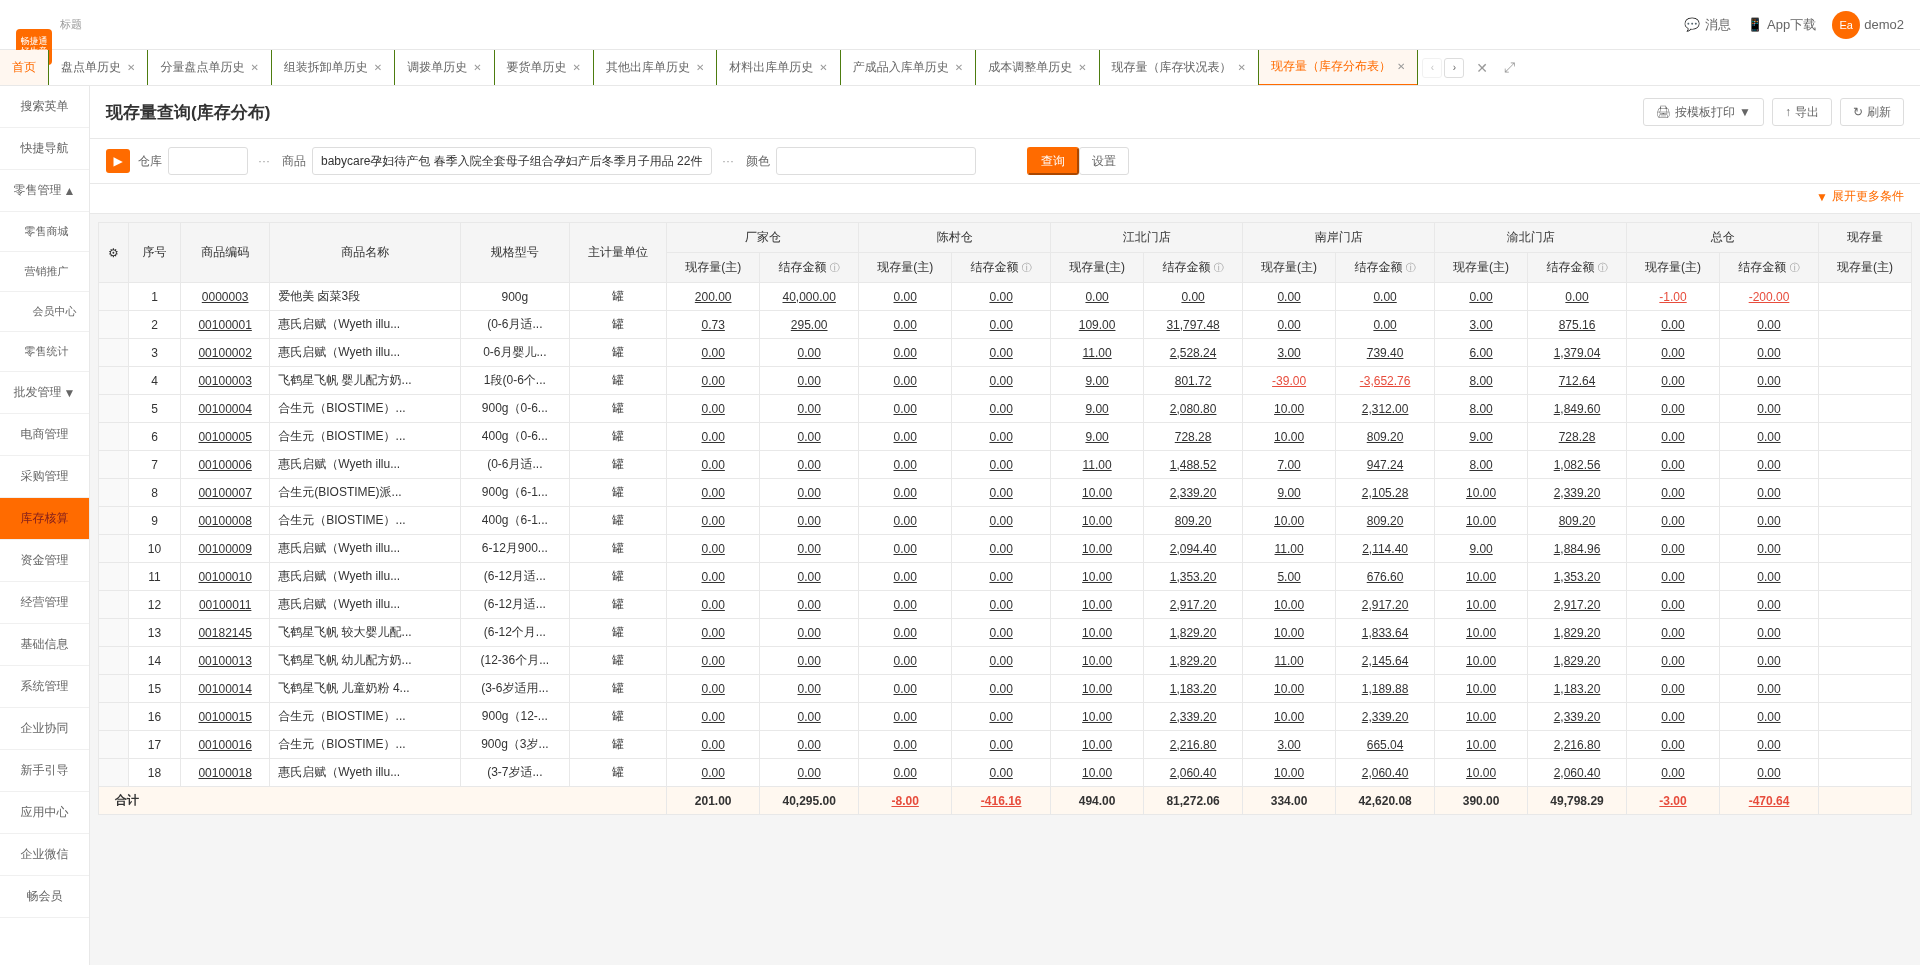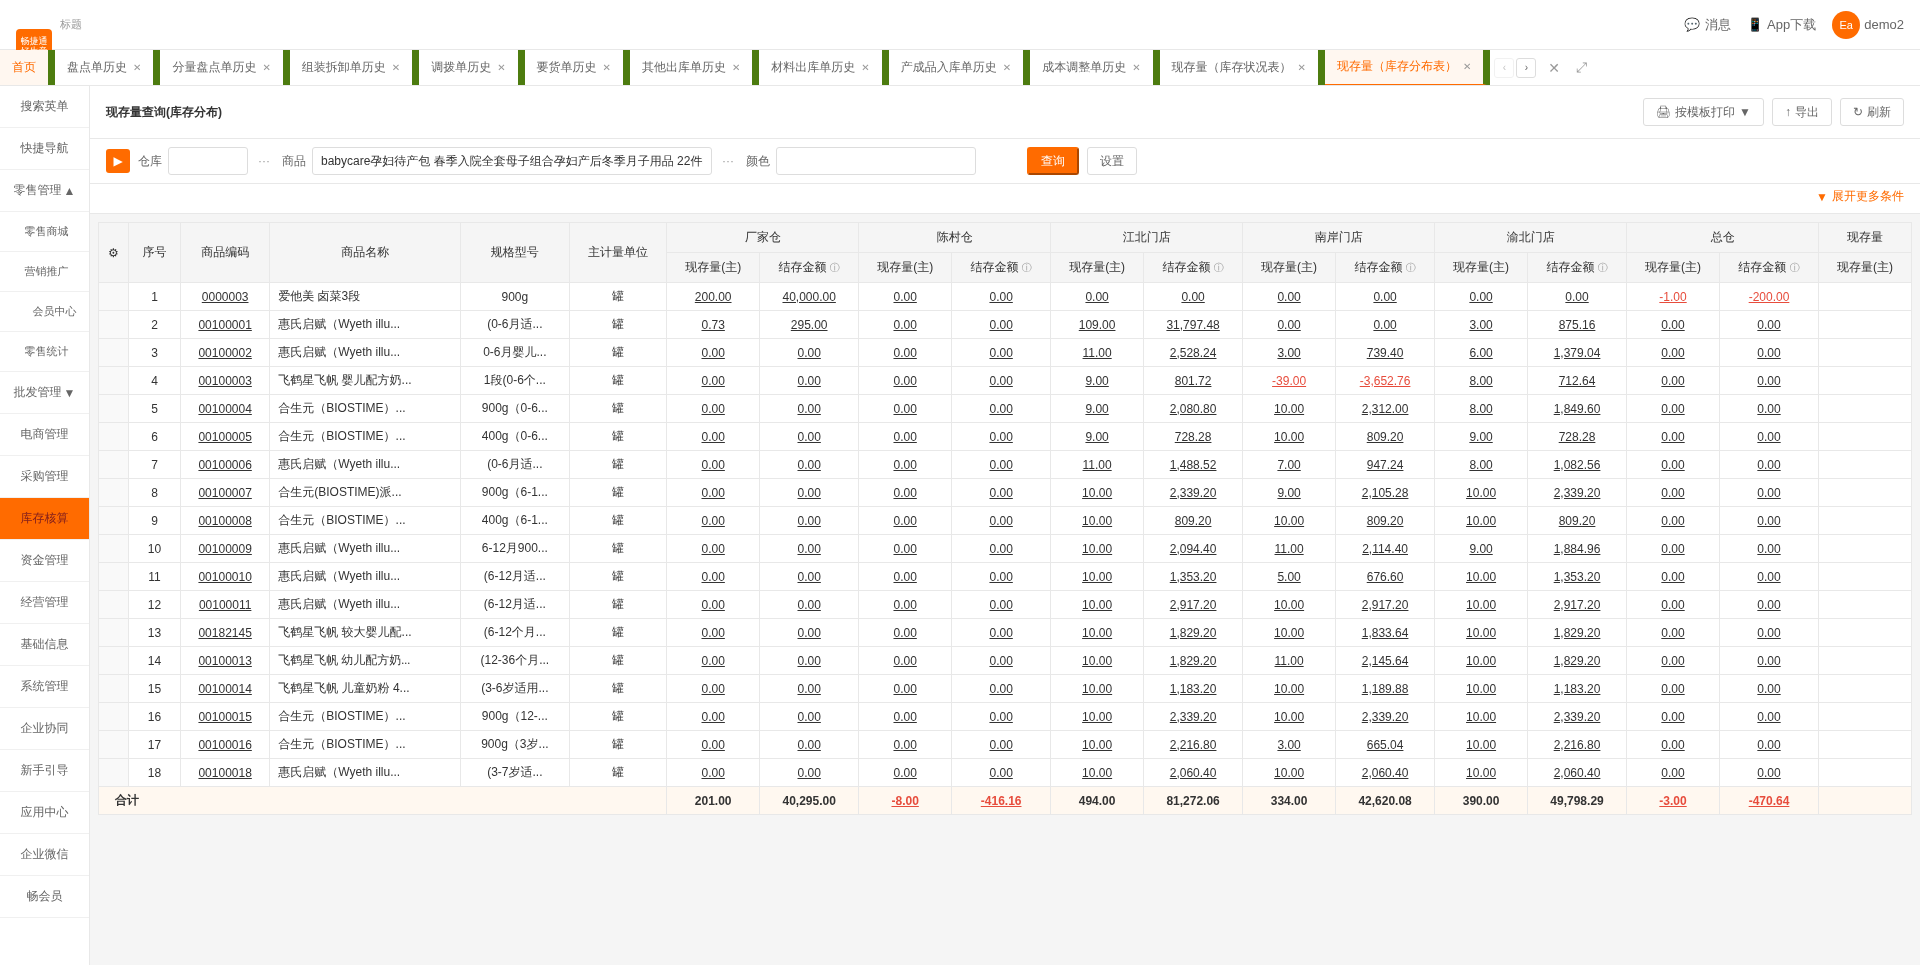--- a/index.html
+++ b/index.html
@@ -8,21 +8,21 @@
     
     .top-bar { height: 50px; background: #fff; display: flex; align-items: center; padding: 0 16px; border-bottom: 1px solid #e8e8e8; justify-content: space-between; }
     .logo-area { display: flex; align-items: center; gap: 8px; }
     .logo-icon { width: 36px; height: 36px; background: #ff6b00; border-radius: 4px; display: flex; align-items: center; justify-content: center; color: white; font-size: 10px; margin-top: 44px; }
     .top-right { display: flex; align-items: center; gap: 16px; color: #666; font-size: 13px; }
     .top-right-item { display: flex; align-items: center; gap: 4px; cursor: pointer; }
     .avatar { width: 28px; height: 28px; border-radius: 50%; background: #ff6b00; display: flex; align-items: center; justify-content: center; color: white; font-size: 11px; }
 
     
     .nav-tabs { height: 36px; background: #fff; display: flex; align-items: center; border-bottom: 1px solid #e8e8e8; overflow: hidden; }
-    .nav-tab { height: 36px; padding: 0 12px; display: flex; align-items: center; gap: 6px; white-space: nowrap; cursor: pointer; font-size: 12px; color: #666; border-right: 7px solid #4d7c0f; flex-shrink: 0; }
+    .nav-tab { height: 36px; padding: 0 12px; display: flex; align-items: center; gap: 6px; white-space: nowrap; cursor: pointer; font-size: 12px; color: #666; border-right: 1px solid #4d7c0f; flex-shrink: 0; }
     .nav-tab.active { background: #fff7f0; color: #ff6b00; border-bottom: 2px solid #ff6b00; }
     .nav-tab.home { color: #ff6b00; background: #fff7f0; }
     .tab-close { color: #999; font-size: 10px; cursor: pointer; }
     .nav-arrows { display: flex; gap: 2px; padding: 0 4px; flex-shrink: 0; }
     .nav-arrow { width: 20px; height: 20px; border: 1px solid #ddd; border-radius: 3px; display: flex; align-items: center; justify-content: center; cursor: pointer; color: #666; font-size: 10px; }
     .nav-arrow.disabled { opacity: 0.4; }
     .close-all { padding: 0 8px; color: #999; cursor: pointer; font-size: 14px; }
     .expand-btn { padding: 0 8px; color: #999; cursor: pointer; font-size: 14px; }
 
     
@@ -30,35 +30,35 @@
     .sidebar { width: 90px; background: #fff; border-right: 1px solid #e8e8e8; flex-shrink: 0; overflow-y: auto; }
     .sidebar-item { padding: 12px 4px; text-align: center; cursor: pointer; color: #666; font-size: 12px; border-bottom: 1px solid #f0f0f0; }
     .sidebar-item.active { background: #ff6b00; color: #7f1d1d; }
     .sidebar-item.has-sub { display: flex; align-items: center; justify-content: center; gap: 2px; }
 
     
     .main { flex: 1; overflow: hidden; display: flex; flex-direction: column; background: #f5f5f5; }
     
     
     .page-header { background: #fff; padding: 12px 16px 0; border-bottom: 1px solid #e8e8e8; display: flex; align-items: center; justify-content: space-between; }
-    .page-title { font-size: 12px; font-weight: bold; color: #333; padding-bottom: 12px; }
+    .page-title { font-size: 17px; font-weight: bold; color: #333; padding-bottom: 12px; }
     .header-actions { display: flex; align-items: center; gap: 8px; padding-bottom: 12px; }
     .btn-action { height: 28px; padding: 0 12px; border: 1px solid #ddd; border-radius: 3px; background: #fff; cursor: pointer; color: #666; font-size: 12px; display: flex; align-items: center; gap: 4px; }
     .btn-orange { background: #ff6b00; color: white; border-color: #ff6b00; height: 28px; padding: 0 12px; border-radius: 3px; cursor: pointer; font-size: 12px; }
 
     
     .filter-bar { background: #fff; padding: 8px 16px; border-bottom: 1px solid #e8e8e8; display: flex; align-items: center; gap: 8px; }
     .filter-arrow { width: 24px; height: 24px; background: #ff6b00; border-radius: 3px; display: flex; align-items: center; justify-content: center; color: white; cursor: pointer; flex-shrink: 0; }
     .filter-group { display: flex; align-items: center; gap: 6px; }
     .filter-label { color: #666; font-size: 12px; white-space: nowrap; }
     .filter-input { height: 28px; border: 1px solid #ddd; border-radius: 3px; padding: 0 8px; font-size: 12px; color: #333; min-width: 60px; }
     .filter-input-wide { min-width: 400px; }
     .filter-dots { color: #999; padding: 0 4px; cursor: pointer; }
     .filter-expand { color: #ff6b00; cursor: pointer; font-size: 12px; display: flex; align-items: center; gap: 4px; margin-left: auto; }
-    .filter-btns { display: flex; gap: 8px; margin-left: 8px; padding-left: 35px; }
+    .filter-btns { display: flex; gap: 0; margin-left: 8px; padding-left: 35px; }
 
     
     .table-area { flex: 1; overflow: auto; padding: 8px; }
     .data-table { width: 100%; border-collapse: collapse; background: #fff; font-size: 12px; }
     .data-table th { background: #f5f5f5; border: 1px solid #e8e8e8; padding: 6px 8px; text-align: center; font-weight: normal; color: #333; white-space: nowrap; }
     .data-table td { border: 1px solid #e8e8e8; padding: 5px 8px; text-align: center; white-space: nowrap; }
     .data-table .col-num { background: #f9f9f9; color: #999; }
     .th-group { text-align: center; background: #fafafa; font-weight: 600; }
     .underline-val { text-decoration: underline; color: #333; cursor: pointer; }
     .red-val { color: #e74c3c; text-decoration: underline; cursor: pointer; }
@@ -498,21 +498,21 @@
     <td><span class="underline-val">10.00</span></td>
     <td><span class="underline-val">1,829.20</span></td>
     <td><span class="underline-val">0.00</span></td>
     <td><span class="underline-val">0.00</span></td>
     <td></td>
   </tr>
             <tr>
     <td class="col-num"></td>
     <td>14</td>
     <td><span class="underline-val">00100013</span></td>
-    <td style="text-align:left; max-width:180px; overflow:hidden; text-overflow:ellipsis;font-family:Liberation Serif, serif;">飞鹤星飞帆 幼儿配方奶...</td>
+    <td style="text-align:left; max-width:180px; overflow:hidden; text-overflow:ellipsis;">飞鹤星飞帆 幼儿配方奶...</td>
     <td>(12-36个月...</td>
     <td>罐</td>
     <td><span class="underline-val">0.00</span></td>
     <td><span class="underline-val">0.00</span></td>
     <td><span class="underline-val">0.00</span></td>
     <td><span class="underline-val">0.00</span></td>
     <td><span class="underline-val">10.00</span></td>
     <td><span class="underline-val">1,829.20</span></td>
     <td><span class="underline-val">11.00</span></td>
     <td><span class="underline-val">2,145.64</span></td>

